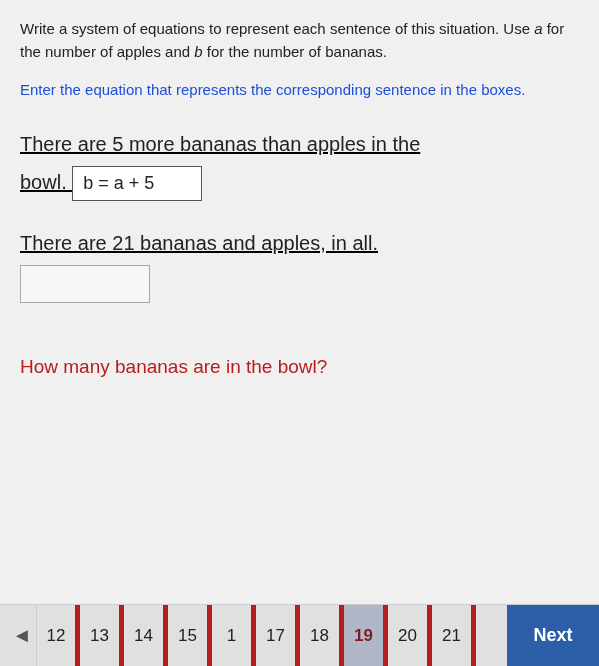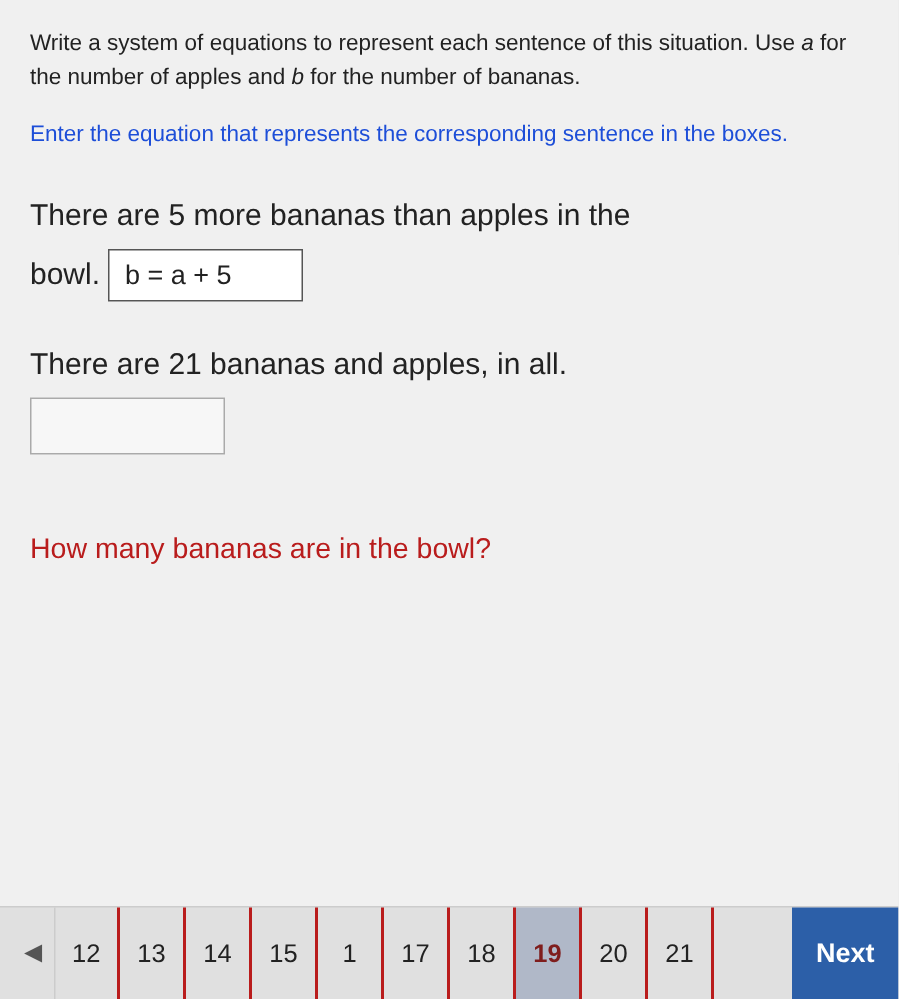--- a/index.html
+++ b/index.html
@@ -36,20 +36,21 @@
 
     .enter-instruction {
       font-size: 15px;
       line-height: 1.5;
       color: #1d4ed8;
       margin-bottom: 28px;
     }
 
     .sentence-block {
       margin-bottom: 20px;
+      text-decoration: underline;
     }
 
     .sentence-text {
       font-size: 20px;
       color: #222;
       line-height: 1.4;
       margin-bottom: 8px;
     }
 
     .equation-input {
@@ -114,37 +115,37 @@
     .num-btn {
       width: 44px;
       height: 62px;
       display: flex;
       align-items: center;
       justify-content: center;
       font-size: 17px;
       color: #222;
       background: none;
       border: none;
-      border-right: 2px solid #b91c1c;
+      border-right: 5px solid #b91c1c;
       cursor: pointer;
       font-family: Arial, sans-serif;
     }
 
     .num-btn:first-child {
       border-left: 1px solid #ccc;
     }
 
     .num-btn.selected {
       background: #b0b8c8;
       font-weight: bold;
       color: #7f1d1d;
     }
 
     .next-btn {
-      width: 71px;
+      width: 92px;
       height: 62px;
       background: #2c5fa8;
       color: #fff;
       font-size: 18px;
       font-weight: bold;
       border: none;
       cursor: pointer;
       font-family: Arial, sans-serif;
       display: flex;
       align-items: center;

